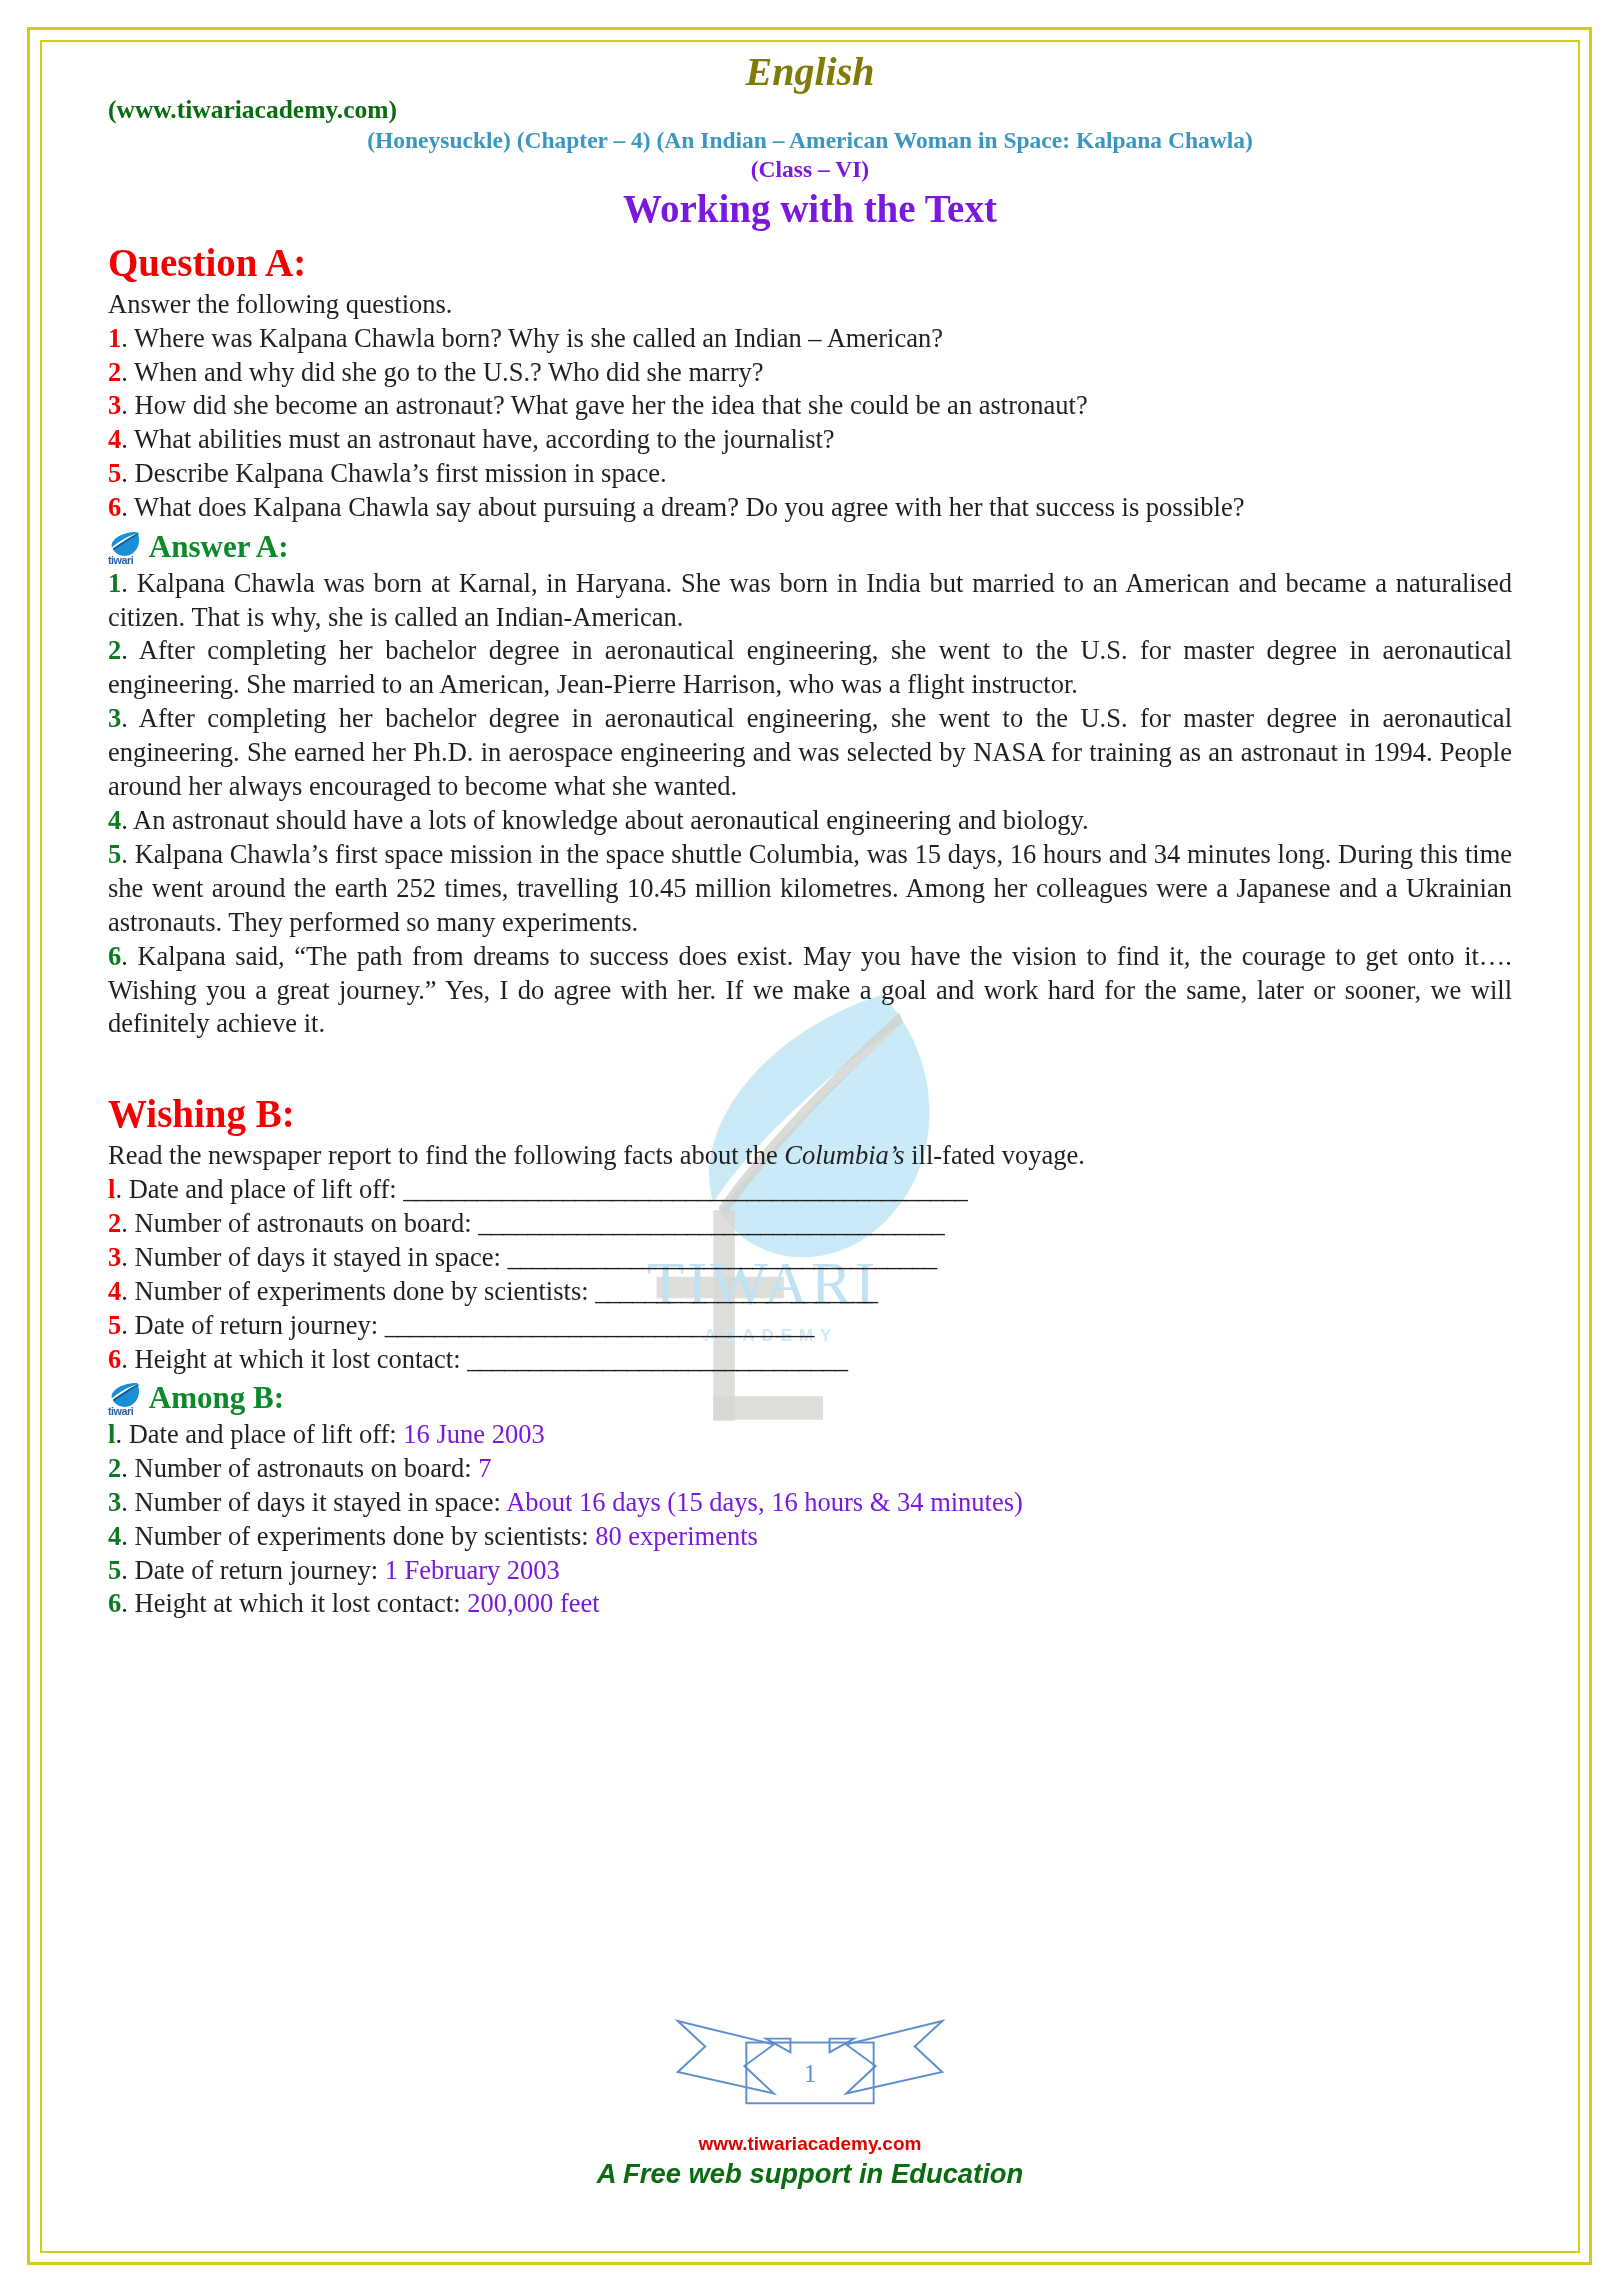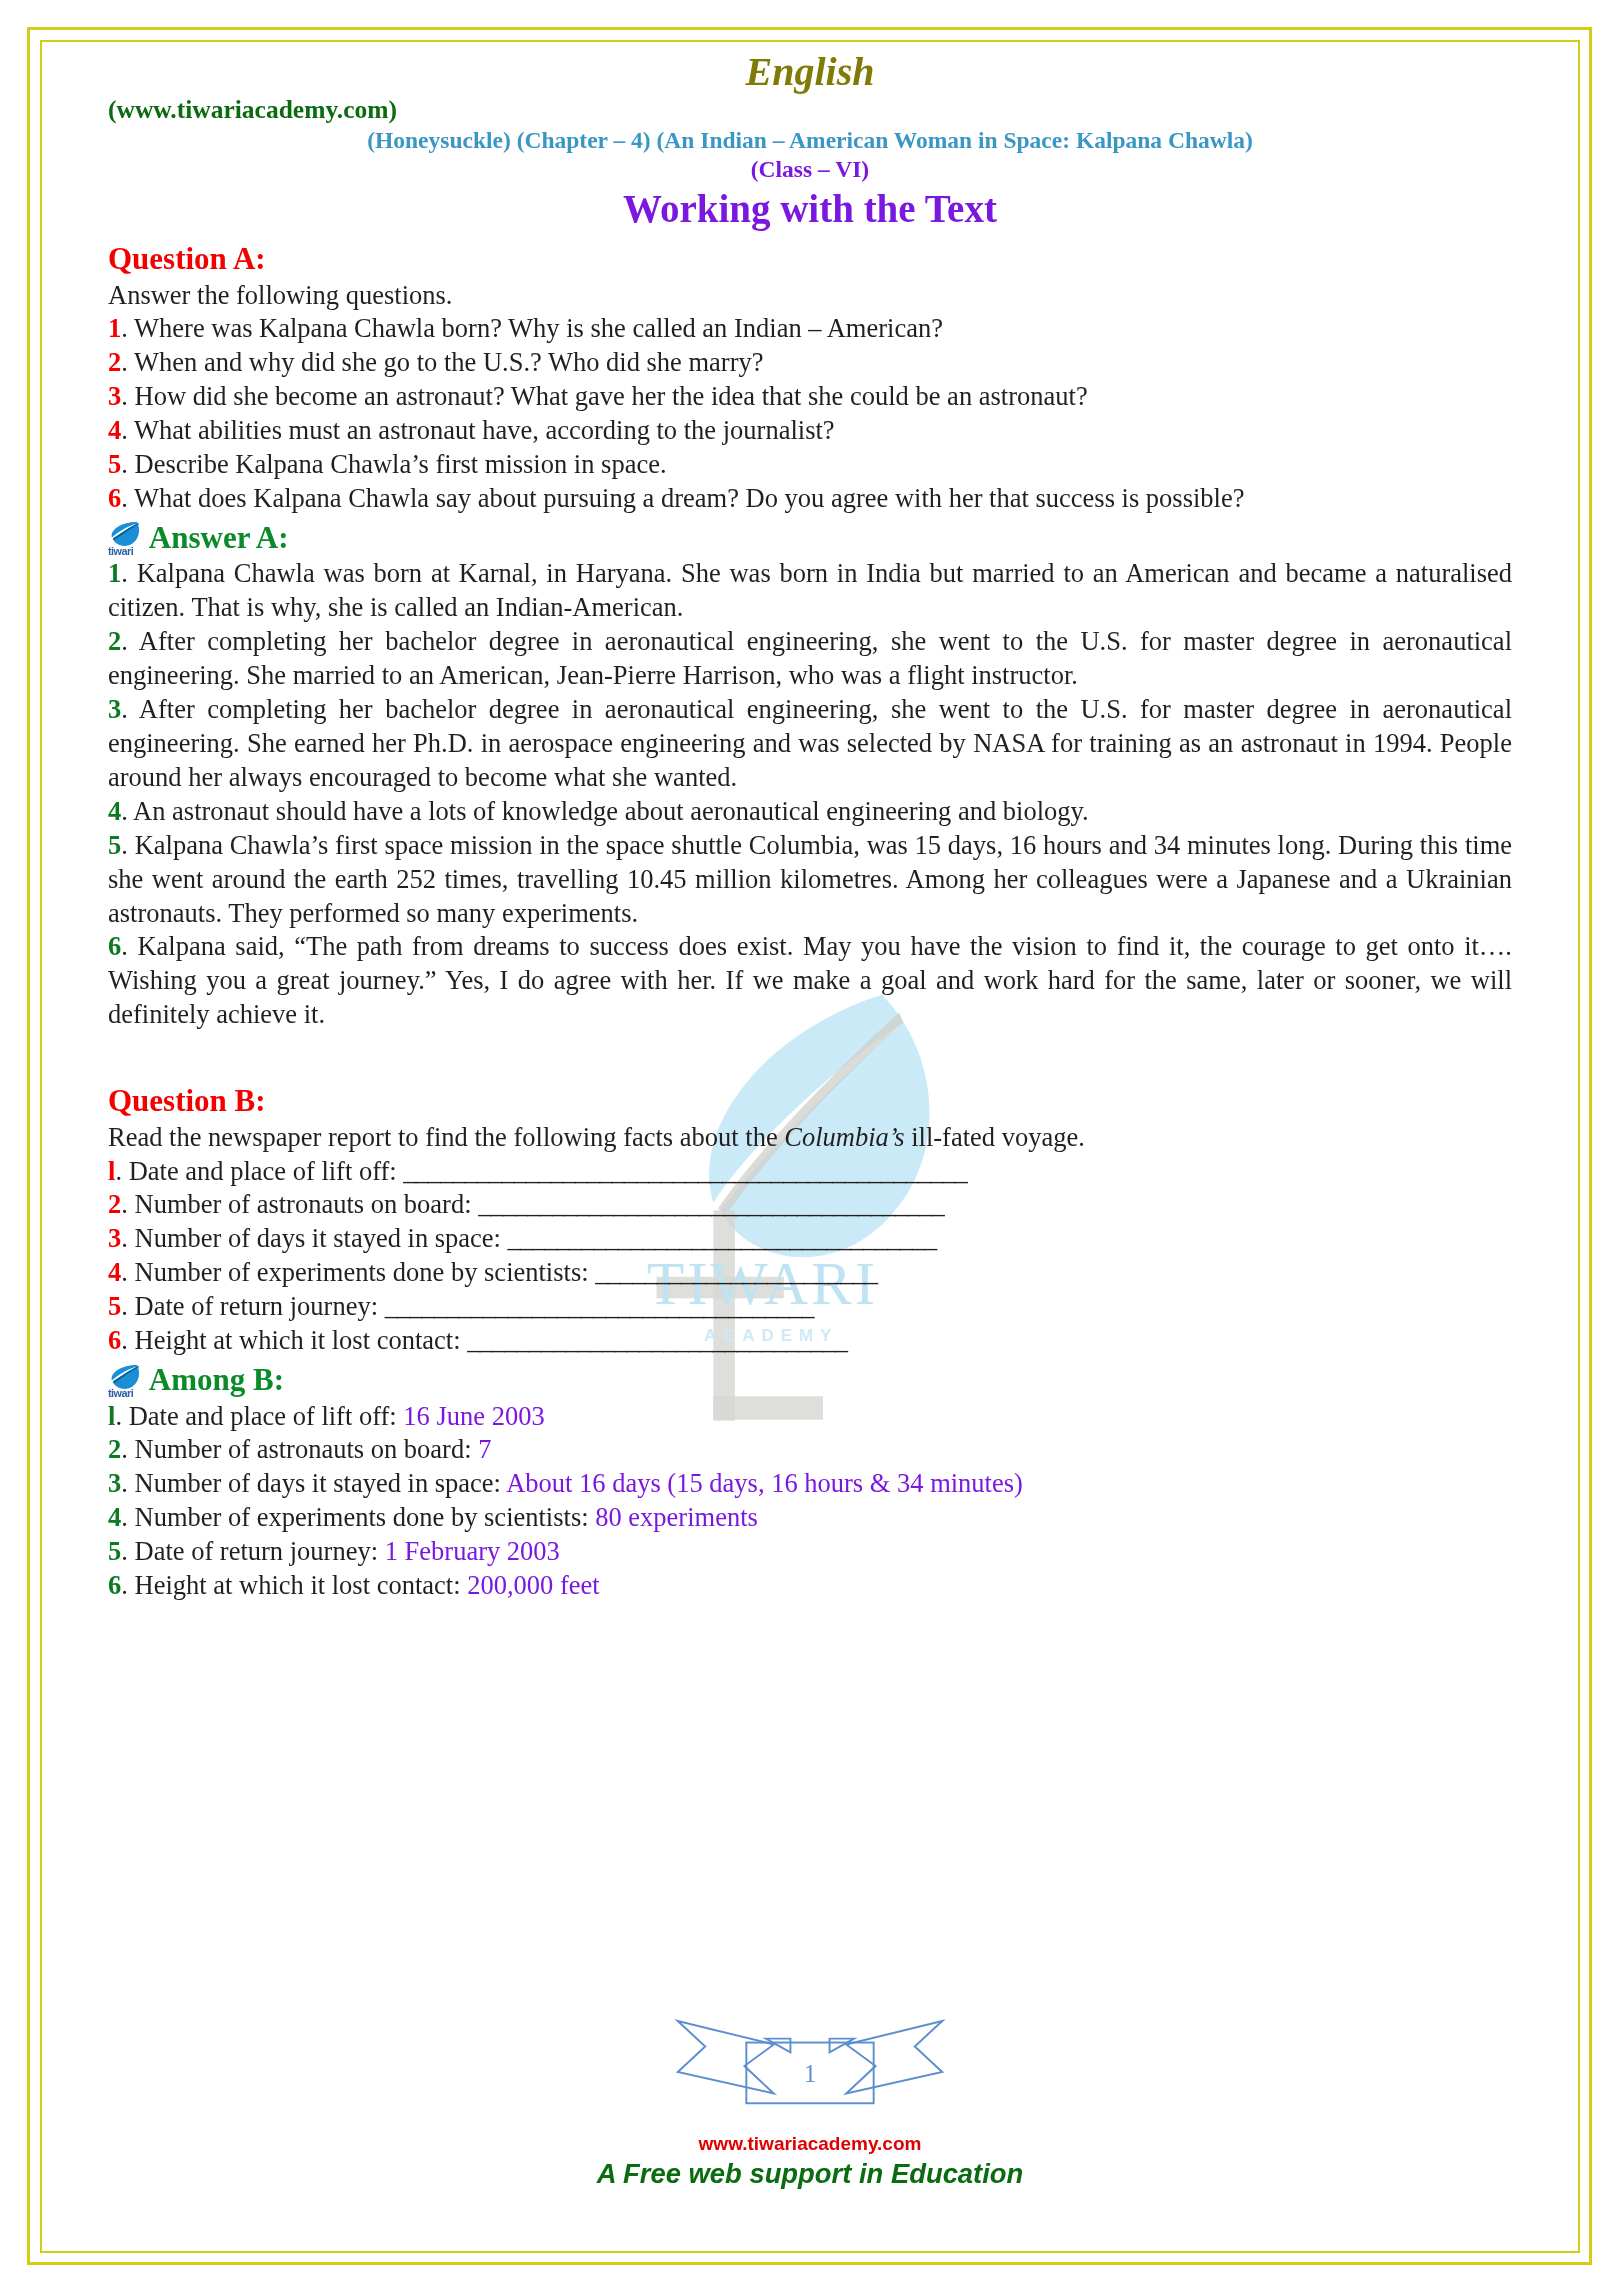--- a/index.html
+++ b/index.html
@@ -120,21 +120,21 @@
     font-size: 39px;
     color: #7b18e0;
     margin: 3.9px 0 9.8px 0;
     line-height: 1.1;
   }
 
   
   .q-heading {
     font-family: "Liberation Serif", serif;
     font-weight: bold;
-    font-size: 31px;
+    font-size: 39px;
     color: #f40000;
     margin: 5.9px 0 2px 0;
     line-height: 1.15;
   }
   .a-heading {
     font-family: "Liberation Serif", serif;
     font-weight: bold;
     font-size: 31px;
     color: #0b8a2a;
     margin: 3.9px 0 2px 0;
@@ -283,21 +283,21 @@
 
   <p class="para"><span class="num-green">1</span><span>. </span><span>Kalpana Chawla was born at Karnal, in Haryana. She was born in India but married to an American and became a naturalised citizen. That is why, she is called an Indian-American.</span></p>
   <p class="para"><span class="num-green">2</span><span>. </span><span>After completing her bachelor degree in aeronautical engineering, she went to the U.S. for master degree in aeronautical engineering. She married to an American, Jean-Pierre Harrison, who was a flight instructor.</span></p>
   <p class="para"><span class="num-green">3</span><span>. </span><span>After completing her bachelor degree in aeronautical engineering, she went to the U.S. for master degree in aeronautical engineering. She earned her Ph.D. in aerospace engineering and was selected by NASA for training as an astronaut in 1994. People around her always encouraged to become what she wanted.</span></p>
   <p class="para"><span class="num-green">4</span><span>. </span><span>An astronaut should have a lots of knowledge about aeronautical engineering and biology.</span></p>
   <p class="para"><span class="num-green">5</span><span>. </span><span>Kalpana Chawla’s first space mission in the space shuttle Columbia, was 15 days, 16 hours and 34 minutes long. During this time she went around the earth 252 times, travelling 10.45 million kilometres. Among her colleagues were a Japanese and a Ukrainian astronauts. They performed so many experiments.</span></p>
   <p class="para"><span class="num-green">6</span><span>. </span><span>Kalpana said, “The path from dreams to success does exist. May you have the vision to find it, the courage to get onto it…. Wishing you a great journey.” Yes, I do agree with her. If we make a goal and work hard for the same, later or sooner, we will definitely achieve it.</span></p>
 
   <div class="gap"></div>
 
-  <div class="q-heading">Question B:</div>
+  <div class="q-heading">Wishing B:</div>
   <p class="para noj"><span>Read the newspaper report to find the following facts about the </span><span class="italic">Columbia’s</span><span> ill-fated voyage.</span></p>
 
   <p class="para noj"><span class="num-red">l</span><span>. </span><span>Date and place of lift off:</span><span> </span><span class="blank">______________________________________________</span></p>
   <p class="para noj"><span class="num-red">2</span><span>. </span><span>Number of astronauts on board:</span><span> </span><span class="blank">______________________________________</span></p>
   <p class="para noj"><span class="num-red">3</span><span>. </span><span>Number of days it stayed in space:</span><span> </span><span class="blank">___________________________________</span></p>
   <p class="para noj"><span class="num-red">4</span><span>. </span><span>Number of experiments done by scientists:</span><span> </span><span class="blank">_______________________</span></p>
   <p class="para noj"><span class="num-red">5</span><span>. </span><span>Date of return journey:</span><span> </span><span class="blank">___________________________________</span></p>
   <p class="para noj"><span class="num-red">6</span><span>. </span><span>Height at which it lost contact:</span><span> </span><span class="blank">_______________________________</span></p>
 
   <div class="a-heading">

